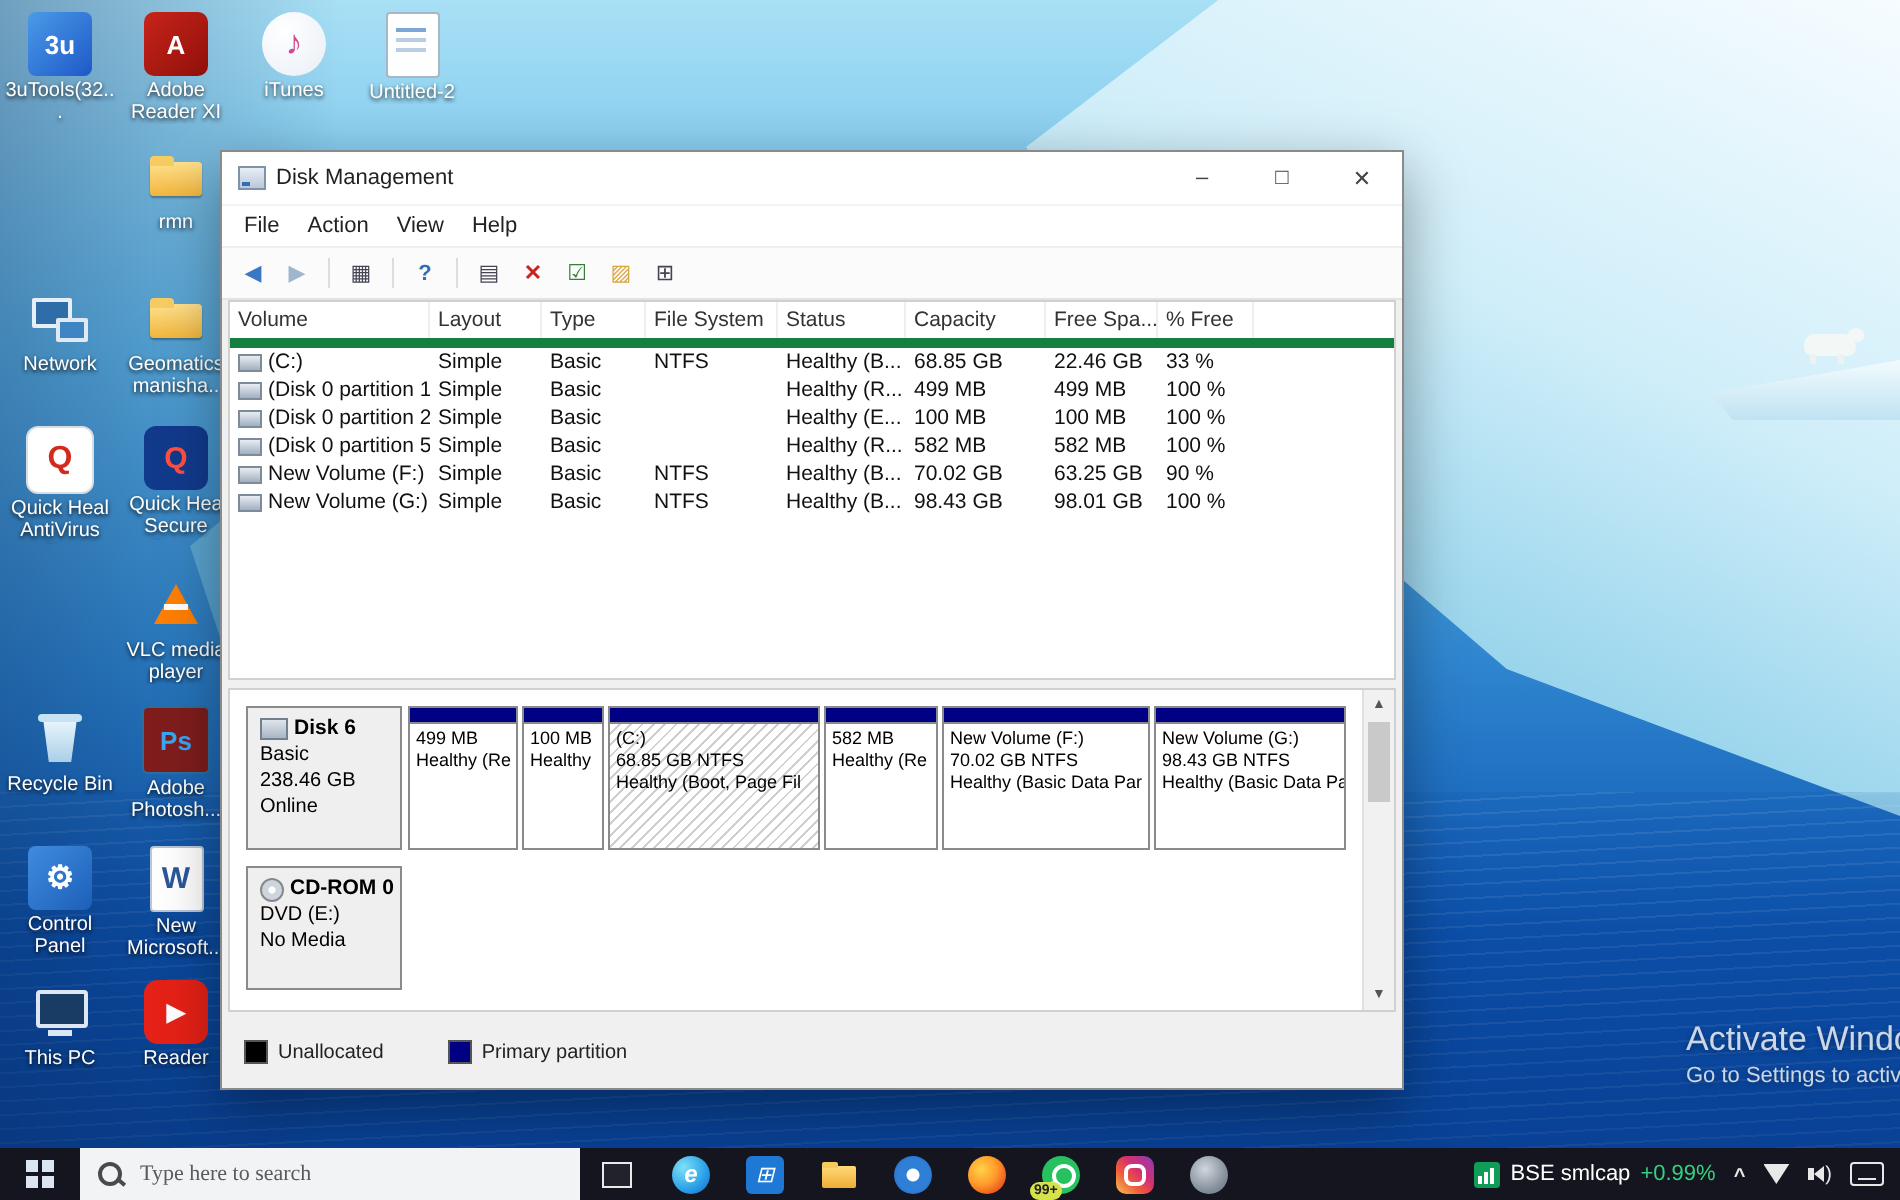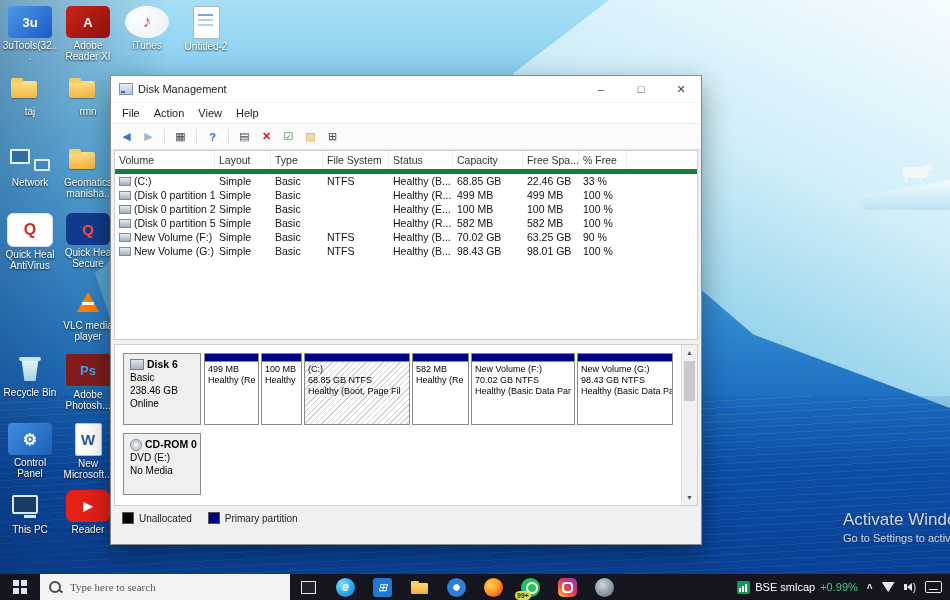--- a/index.html
+++ b/index.html
@@ -11,21 +11,21 @@
   .berg-right{position:absolute;right:0;top:0;width:46%;height:68%;background:linear-gradient(205deg,#f6fcff 0%,#cfeef9 40%,#8fd0ea 75%,#5fb2dc 100%);clip-path:polygon(22% 0,100% 0,100% 100%,55% 82%,18% 48%,0 18%)}
   .berg-mid{position:absolute;left:10%;top:18%;width:52%;height:50%;background:linear-gradient(160deg,rgba(140,215,240,.85),rgba(60,150,210,.55));clip-path:polygon(0 55%,35% 8%,68% 30%,100% 70%,60% 100%,8% 95%)}
   .ledge{position:absolute;right:0;top:30%;width:10%;height:5%;background:linear-gradient(180deg,#f2fbfe,#bfe3f2);clip-path:polygon(0 55%,100% 0,100% 100%,12% 100%)}
   .water{position:absolute;left:0;bottom:0;width:100%;height:34%;background:linear-gradient(180deg,rgba(10,80,170,.15),rgba(6,52,130,.55)),repeating-linear-gradient(177deg,rgba(255,255,255,.10) 0 1px,rgba(255,255,255,0) 1px 7px)}
   .bear{position:absolute;right:22px;top:167px;width:26px;height:11px;background:#f3f7f6;border-radius:6px 8px 5px 5px;z-index:1}
   .bear::before{content:"";position:absolute;right:-4px;top:-3px;width:8px;height:7px;background:#f3f7f6;border-radius:50% 50% 40% 40%}
   .bear::after{content:"";position:absolute;left:3px;bottom:-4px;width:3px;height:5px;background:#eef3f2;box-shadow:14px 0 0 #eef3f2}
 
   
   .dicon{position:absolute;width:56px;text-align:center;z-index:2;cursor:default}
-  .ic{width:44px;height:32px;margin:0 auto;display:flex;align-items:center;justify-content:center;font-weight:bold;color:#fff;border-radius:4px;position:relative}
+  .ic{width:32px;height:32px;margin:0 auto;display:flex;align-items:center;justify-content:center;font-weight:bold;color:#fff;border-radius:4px;position:relative}
   .icg{font-size:13px}
   .ic-3u{background:linear-gradient(135deg,#4a9be8,#1e58c8)}
   .ic-ar{background:linear-gradient(135deg,#c8241a,#8f100a);border-radius:5px}
   .ic-it{background:radial-gradient(circle at 35% 30%,#ffffff,#e9eef5);border-radius:50%;color:#d6468f}
   .ic-it .icg{font-size:17px}
   .ic-doc{background:#fdfefe;border:1px solid #a8b6c6;border-radius:2px;width:25px;height:31px}
   .ic-doc::after{content:"";position:absolute;left:4px;top:7px;width:15px;height:2px;background:#7aa7d8;box-shadow:0 5px 0 #b9cde4,0 10px 0 #b9cde4}
   .ic-folder{background:none;border-radius:0}
   .ic-folder::before{content:"";position:absolute;left:3px;top:9px;width:26px;height:17px;background:linear-gradient(180deg,#ffe18c,#f2b63e);border-radius:2px;box-shadow:0 1px 1px rgba(0,0,0,.3)}
   .ic-folder::after{content:"";position:absolute;left:3px;top:6px;width:12px;height:5px;background:#f7cd63;border-radius:2px 2px 0 0}
@@ -99,21 +99,21 @@
   .part:last-child{margin-right:0}
   .ptop{height:7px;background:#000084;flex:0 0 auto;border-bottom:1px solid #8a8a8a}
   .pbody{flex:1;padding:2px 3px;font-size:9px;line-height:11px;overflow:hidden;white-space:nowrap;color:#000}
   .part.selected .pbody{background:repeating-linear-gradient(135deg,#ffffff 0 3px,#cfcfcf 3px 4px)}
 
   .vscroll{position:absolute;top:0;bottom:0;right:0;width:15px;background:#f1f1f1;border-left:1px solid #e0e0e0}
   .sarrow{position:absolute;left:0;width:15px;height:15px;display:flex;align-items:center;justify-content:center;font-size:7px;color:#555}
   .sarrow.up{top:0}.sarrow.down{bottom:0}
   .sthumb{position:absolute;left:2px;top:16px;width:11px;height:40px;background:#c9c9c9}
 
-  .legend{position:absolute;top:436px;left:3px;right:3px;height:20px;display:flex;align-items:flex-start;gap:16px;padding-left:8px;font-size:10px;color:#222}
+  .legend{position:absolute;top:436px;left:3px;right:3px;height:20px;display:flex;align-items:flex-end;gap:32px;padding-left:8px;font-size:10px;color:#222}
   .litem{display:flex;align-items:center}
   .swatch{width:10px;height:10px;border:1px solid #555;margin-right:5px}
   .sw-unalloc{background:#000000}
   .sw-primary{background:#000084}
 
   
   .taskbar{position:absolute;left:0;right:0;bottom:0;height:26px;background:#15151f;display:flex;align-items:stretch;z-index:10}
   .start{width:40px;display:flex;align-items:center;justify-content:center}
   .winlogo{width:14px;height:14px;background:linear-gradient(#dce6f2,#dce6f2) 0 0/6px 6px no-repeat,linear-gradient(#dce6f2,#dce6f2) 8px 0/6px 6px no-repeat,linear-gradient(#dce6f2,#dce6f2) 0 8px/6px 6px no-repeat,linear-gradient(#dce6f2,#dce6f2) 8px 8px/6px 6px no-repeat}
   .searchbox{width:232px;background:#f2f3f5;display:flex;align-items:center;gap:7px;padding:0 9px}
@@ -183,26 +183,20 @@
         <span class="icg">♪</span>
       </div>
     <div class="dlabel">iTunes</div>
   </div>
   <div class="dicon" style="left:178px;top:6px">
     <div class="ic ic-doc">
         <span class="icg"></span>
       </div>
     <div class="dlabel">Untitled-2</div>
   </div>
-  <div class="dicon" style="left:2px;top:72px">
-    <div class="ic ic-folder">
-        <span class="icg"></span>
-      </div>
-    <div class="dlabel">taj</div>
-  </div>
   <div class="dicon" style="left:60px;top:72px">
     <div class="ic ic-folder">
         <span class="icg"></span>
       </div>
     <div class="dlabel">rmn</div>
   </div>
   <div class="dicon" style="left:2px;top:143px">
     <div class="ic ic-net">
         <span class="icg"></span>
       </div>

